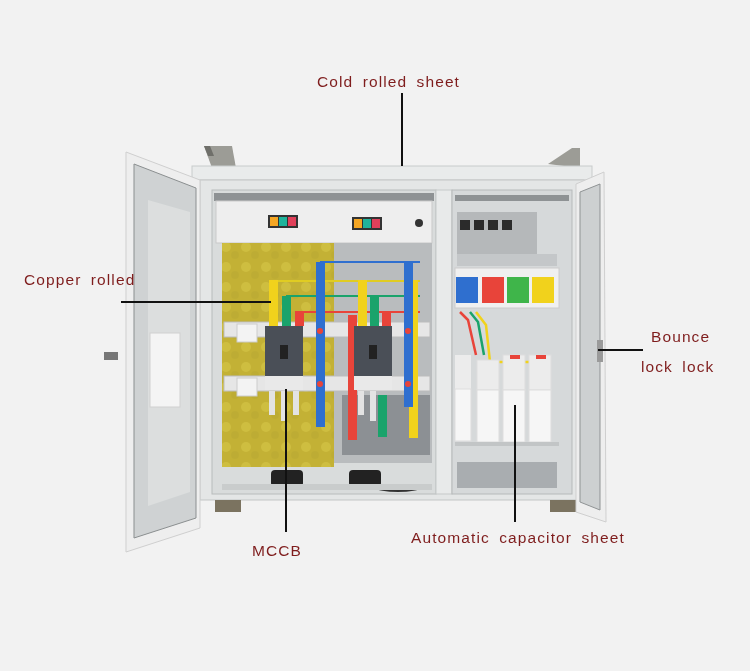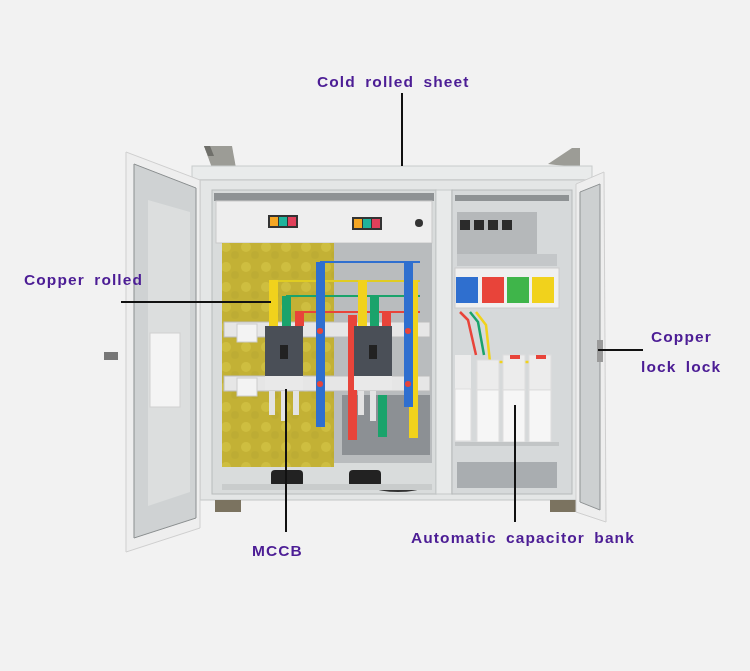--- a/index.html
+++ b/index.html
@@ -1,17 +1,17 @@
 <!DOCTYPE html>
 <html><head>
 <meta charset="utf-8">
 <style>
   html, body { margin:0; padding:0; }
   body { width:750px; height:671px; background:#f2f2f2; position:relative; overflow:hidden; font-family:"Liberation Sans", sans-serif; }
-  .label { position:absolute; font-size:15.5px; color:#4c1d95; letter-spacing:1.1px; word-spacing:4px; white-space:nowrap;font-weight:bold; }
+  .label { position:absolute; font-size:15.5px; color:#7f1d1d; letter-spacing:1.1px; word-spacing:4px; white-space:nowrap; }
   .line { position:absolute; background:#111; }
   svg#cab { position:absolute; left:0; top:0; }
 </style>
 </head>
 <body>
 
 <svg id="cab" width="750" height="671" viewBox="0 0 750 671">
 
   <g>
     <polygon points="204,146 232,146 236,168 212,168" fill="#9c9c96"></polygon>
@@ -176,21 +176,21 @@
     </pattern>
   </defs>
 </svg>
 
 <div class="label" style="left:317px; top:73px;">Cold rolled sheet</div>
 <div class="line" style="left:401px; top:93px; width:1.5px; height:73px;"></div>
 
 <div class="label" style="left:24px; top:271px;">Copper rolled</div>
 <div class="line" style="left:121px; top:301px; width:150px; height:1.5px;"></div>
 
-<div class="label" style="left:651px; top:328px;">Copper</div>
+<div class="label" style="left:651px; top:328px;">Bounce</div>
 <div class="label" style="left:641px; top:358px;">lock lock</div>
 <div class="line" style="left:598px; top:349px; width:45px; height:1.5px;"></div>
 
 <div class="line" style="left:285px; top:389px; width:1.5px; height:143px;"></div>
 <div class="label" style="left:252px; top:542px;">MCCB</div>
 
 <div class="line" style="left:514px; top:405px; width:1.5px; height:117px;"></div>
-<div class="label" style="left:411px; top:529px;">Automatic capacitor bank</div>
+<div class="label" style="left:411px; top:529px;">Automatic capacitor sheet</div>
 
 </body></html>

